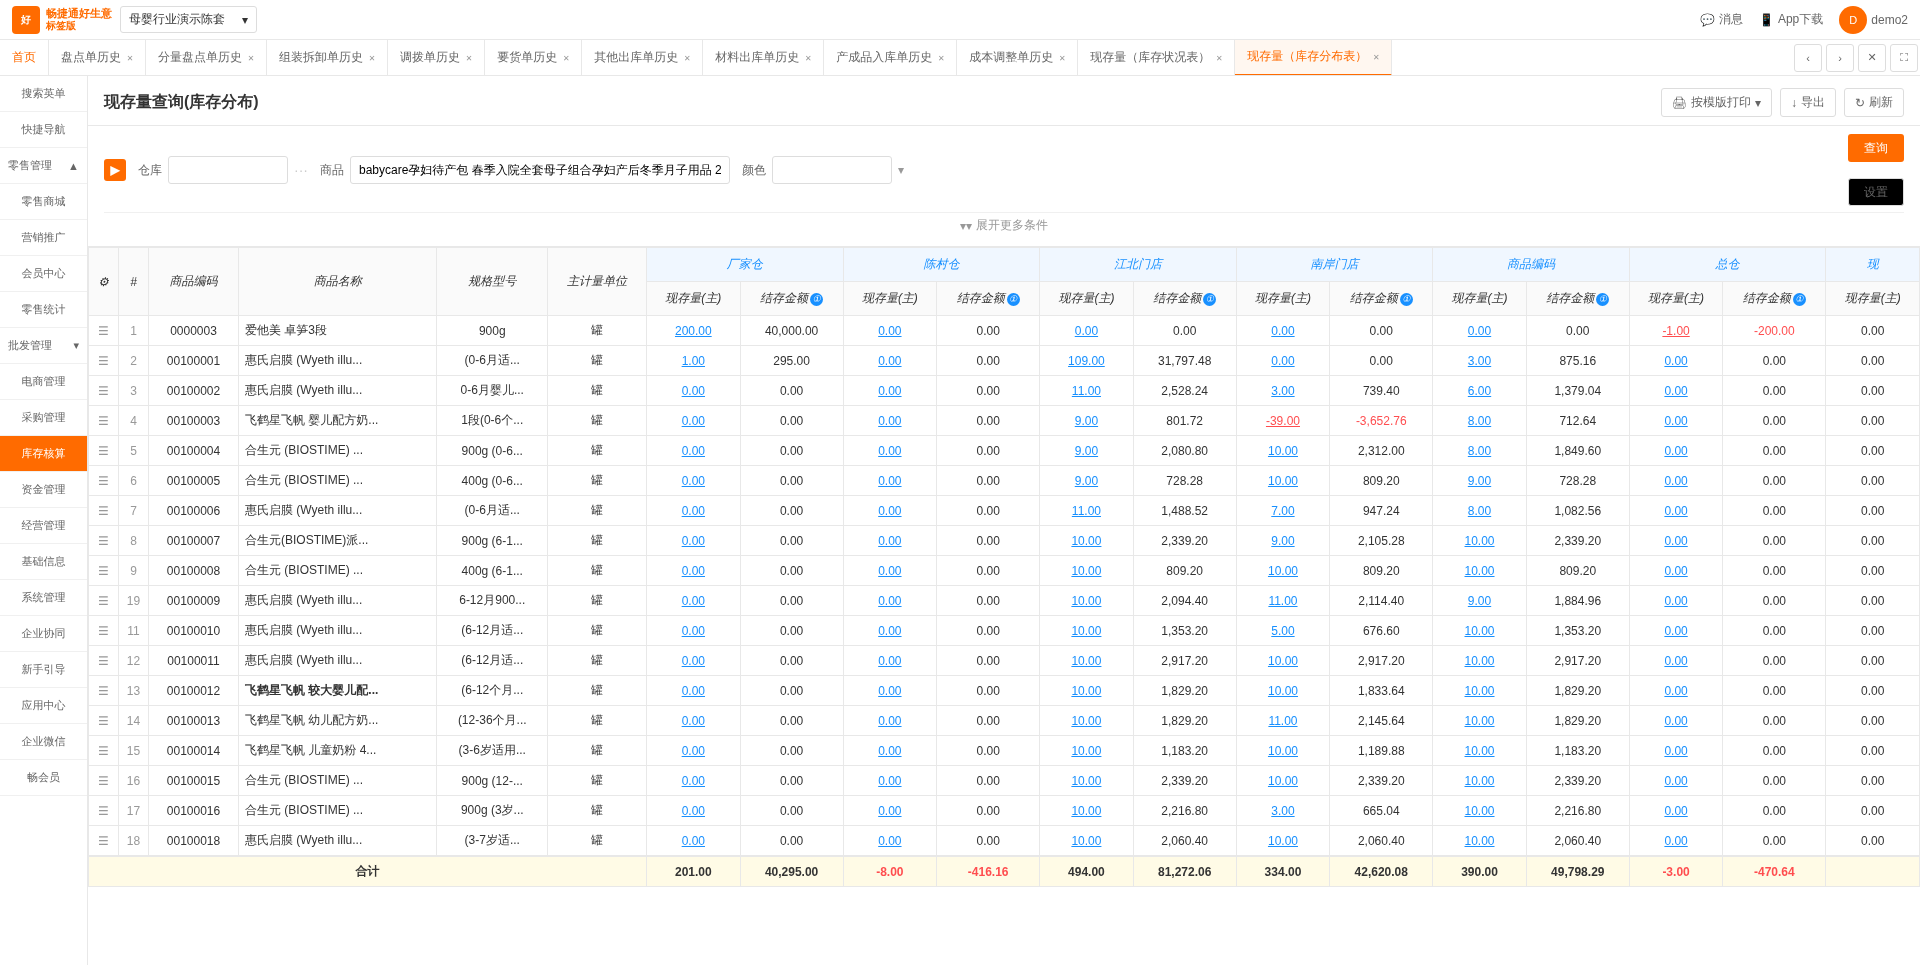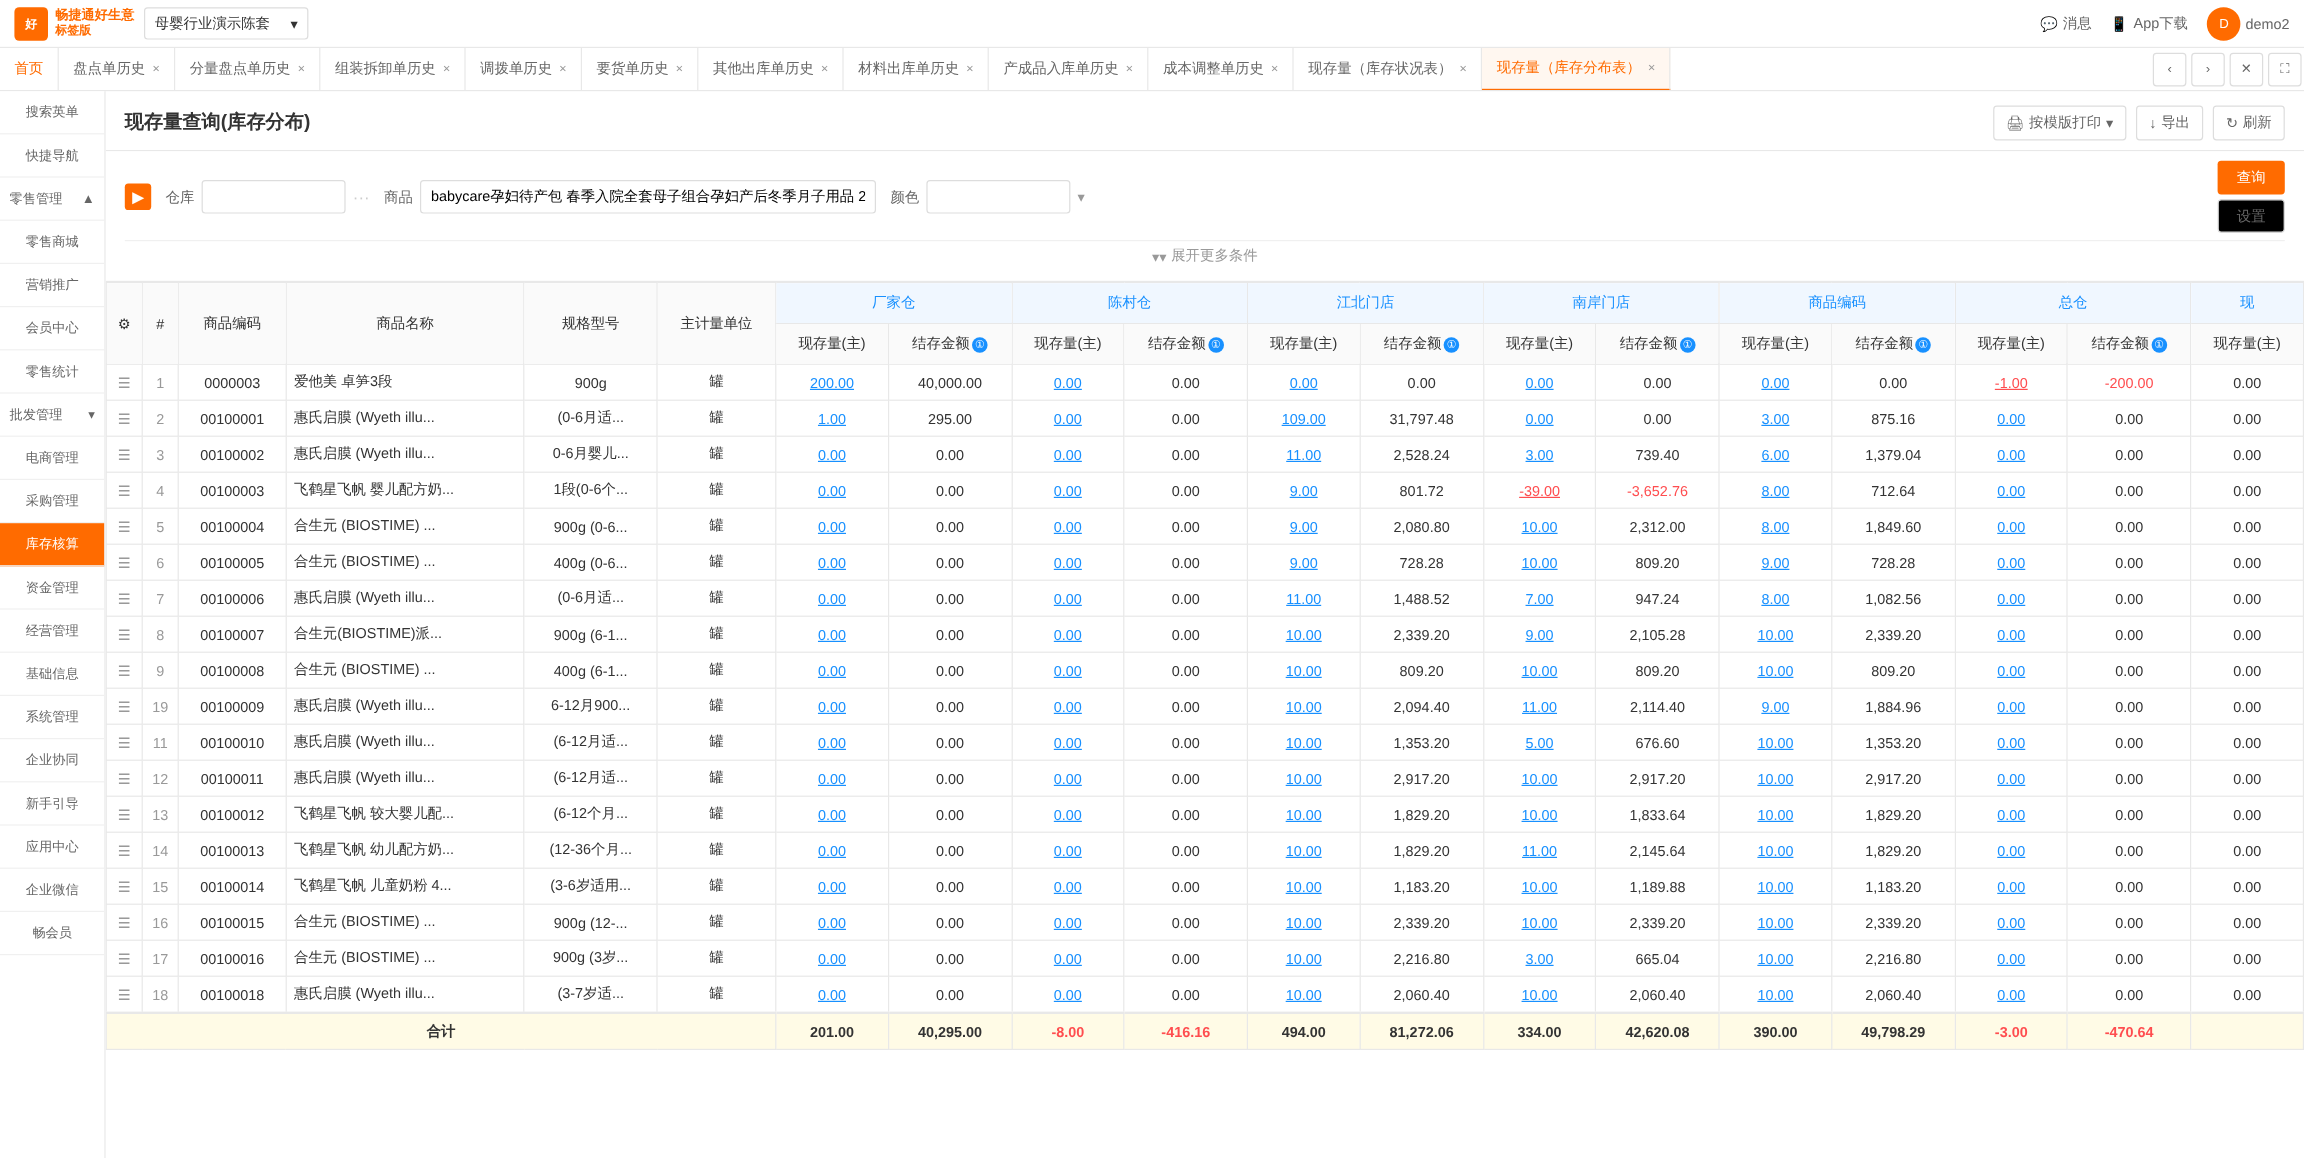--- a/index.html
+++ b/index.html
@@ -49,21 +49,21 @@
     .filter-input.narrow { width: 120px; }
     .filter-dots { color: #ccc; font-size: 14px; cursor: pointer; }
 
     
     .query-btn { height: 28px; padding: 0 16px; background: #ff6b00; color: white; border: none; border-radius: 3px; cursor: pointer; font-size: 12px; }
     .settings-btn { height: 28px; padding: 0 12px; background: #000000; color: #666; border: 1px solid #ddd; border-radius: 3px; cursor: pointer; font-size: 12px; }
 
     
     .table-container { flex: 1; overflow: auto; background: #fff; margin: 0; }
     .data-table { width: 100%; border-collapse: collapse; font-size: 12px; min-width: 1600px; }
-    .data-table th { background: #fafafa; border: 1px solid #e8e8e8; padding: 8px 6px; text-align: center; font-weight: 500; color: #333; white-space: nowrap; position: sticky; top: 0; z-index: 10; }
+    .data-table th { background: #fafafa; border: 1px solid #e8e8e8; padding: 8px 6px; text-align: center; font-weight: 500; color: #333; white-space: nowrap; position: sticky; top: 0; z-index: 10; font-style: italic; }
     .data-table th.group-header { background: #f0f7ff; color: #1890ff; }
     .data-table td { border: 1px solid #e8e8e8; padding: 6px 6px; text-align: center; color: #333; white-space: nowrap; }
     .data-table tr.footer-row td { background: #fffbe6; font-weight: 600; border-top: 2px solid #e8e8e8; }
     .data-table .num { text-decoration: underline; color: #1890ff; cursor: pointer; }
     .data-table .negative { color: #ff4d4f; }
     .data-table .row-num { color: #999; }
     .info-icon { display: inline-block; width: 13px; height: 13px; background: #1890ff; color: white; border-radius: 50%; font-size: 9px; text-align: center; line-height: 13px; margin-left: 2px; cursor: pointer; }
 
     
     ::-webkit-scrollbar { width: 6px; height: 6px; }
@@ -225,21 +225,21 @@
         </div>
         <div class="filter-item">
           <span class="filter-label">商品</span>
           <input class="filter-input wide" type="text" value="babycare孕妇待产包 春季入院全套母子组合孕妇产后冬季月子用品 22件套 ..." style="">
         </div>
         <div class="filter-item">
           <span class="filter-label">颜色</span>
           <input class="filter-input narrow" type="text" style="">
           <span style="cursor:pointer;color:#999;">▾</span>
         </div>
-        <div style="margin-left:auto;display:flex;flex-direction:column;gap:4px;">
+        <div style="margin-left:auto;display:flex;flex-direction:column;gap:16px;">
           <button class="query-btn">查询</button>
           <button class="settings-btn">设置</button>
         </div>
       </div>
       <div class="filter-expand">
         <span>▾▾</span>
         <span>展开更多条件</span>
       </div>
     </div>
 
@@ -527,21 +527,21 @@
     <td class="num">10.00</td>
     <td>2,917.20</td>
     <td class="num ">0.00</td>
     <td class="">0.00</td>
     <td>0.00</td>
   </tr>
             <tr>
     <td style="color:#999;">☰</td>
     <td class="row-num">13</td>
     <td>00100012</td>
-    <td style="text-align:left;max-width:160px;overflow:hidden;text-overflow:ellipsis;">飞鹤星飞帆 较大婴儿配...</td>
+    <td style="text-align:left;max-width:160px;overflow:hidden;text-overflow:ellipsis;font-weight:bold;">飞鹤星飞帆 较大婴儿配...</td>
     <td>(6-12个月...</td>
     <td>罐</td>
     <td class="num">0.00</td>
     <td>0.00</td>
     <td class="num">0.00</td>
     <td>0.00</td>
     <td class="num">10.00</td>
     <td>1,829.20</td>
     <td class="num ">10.00</td>
     <td class="">1,833.64</td>

